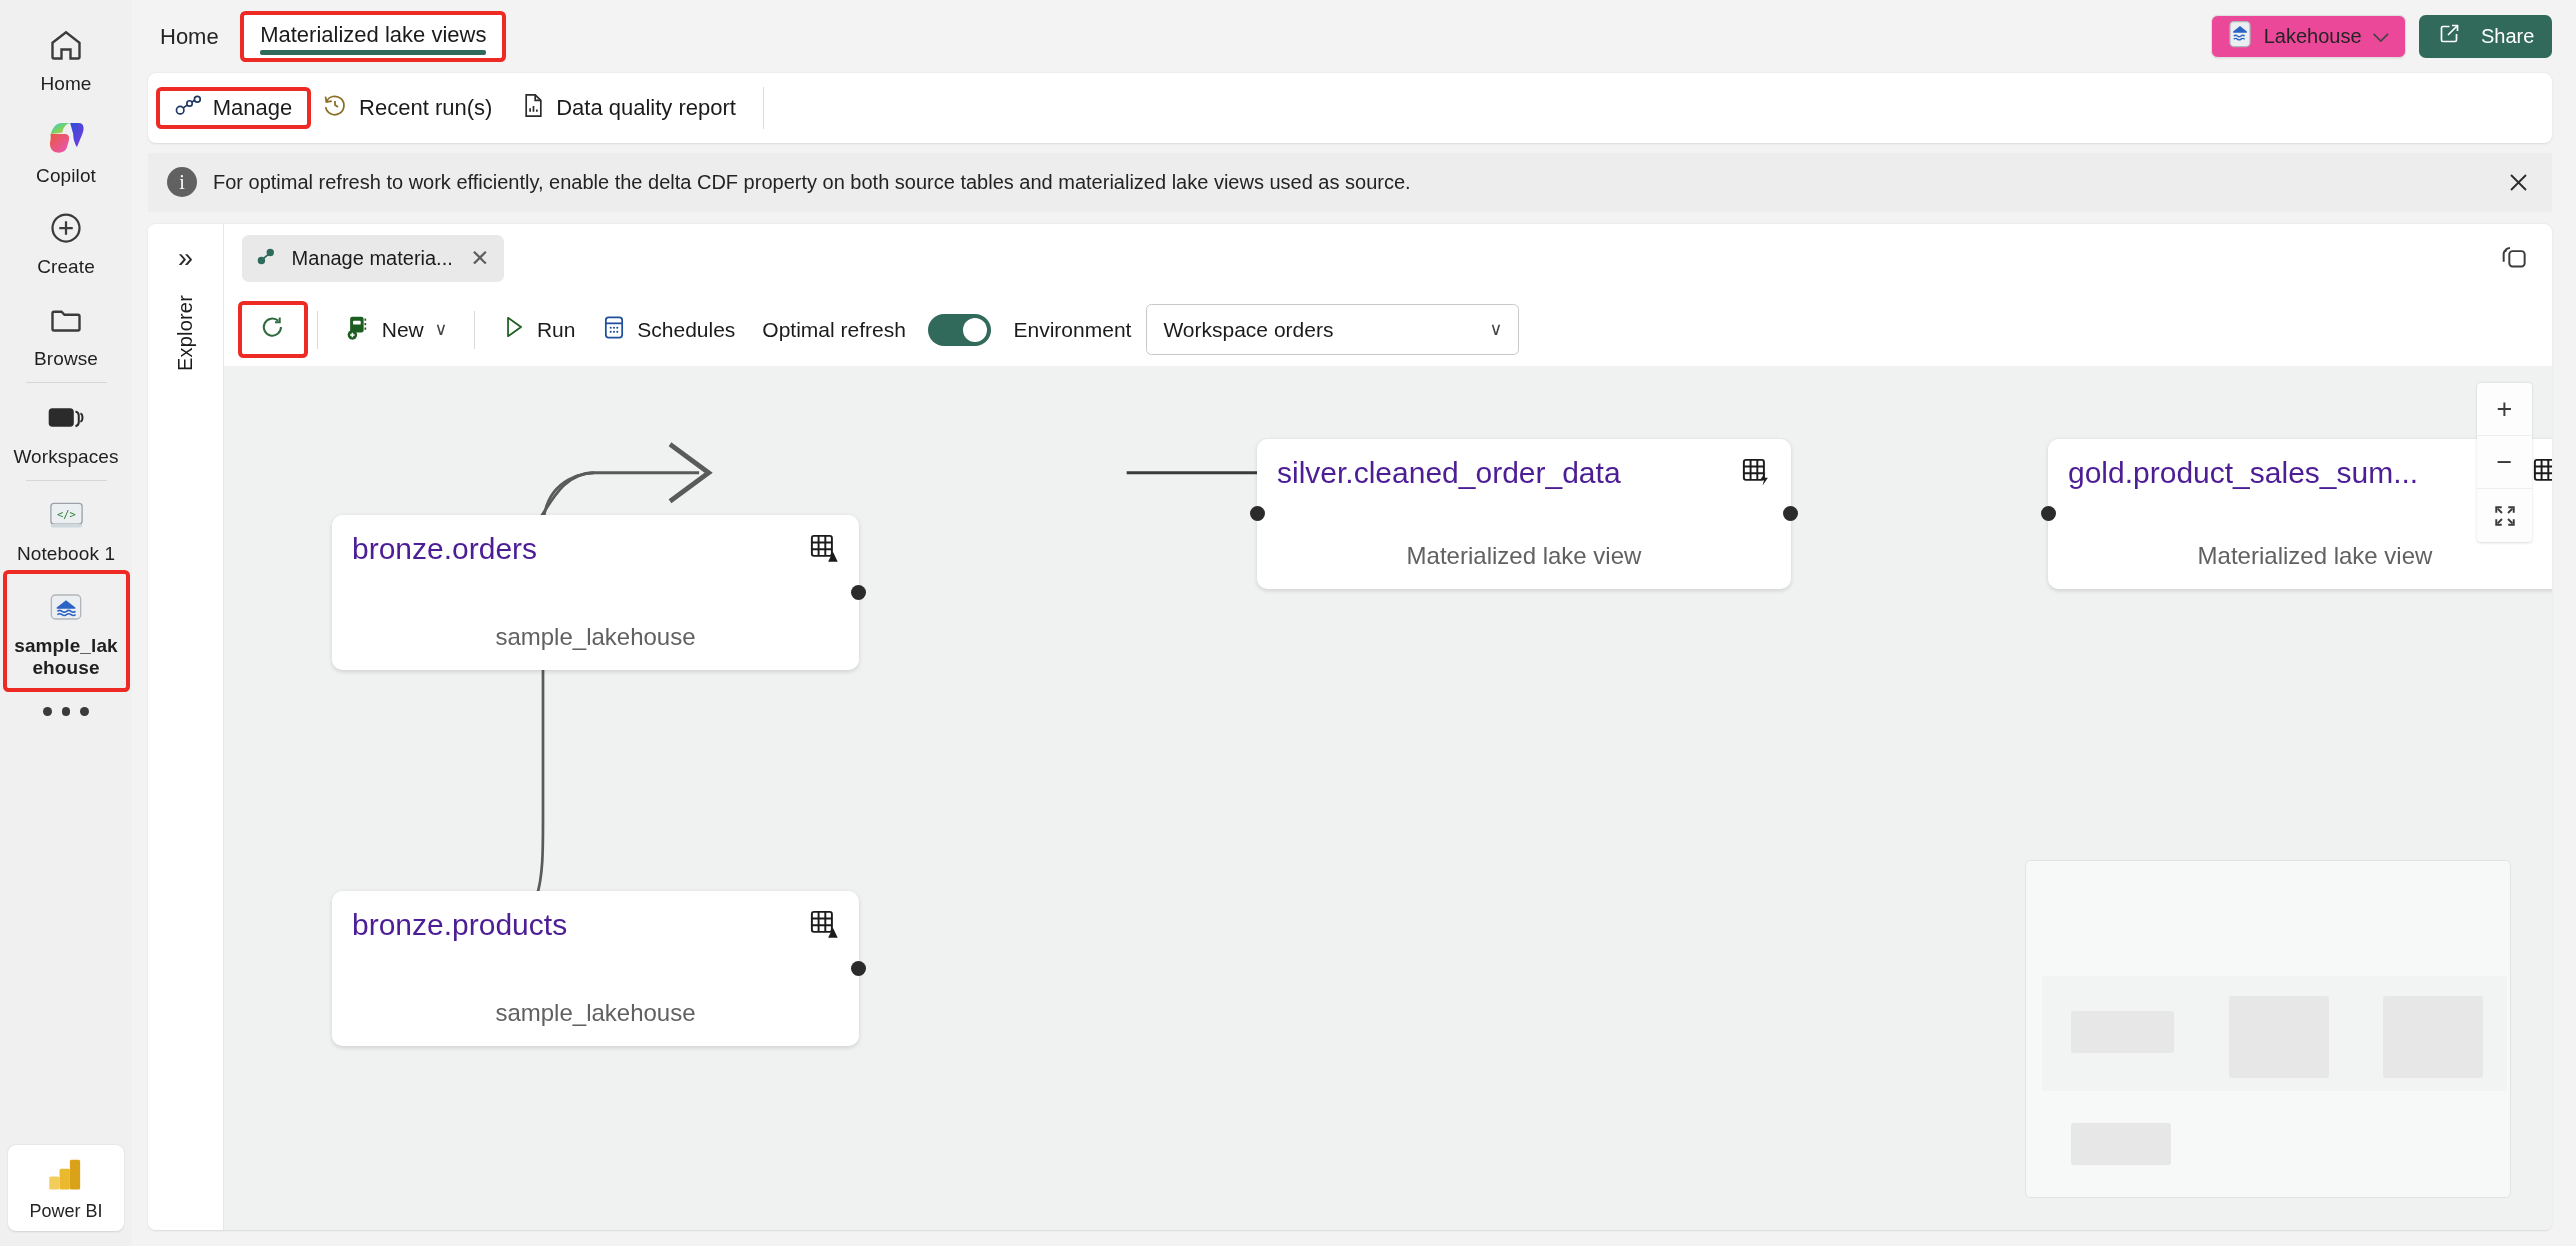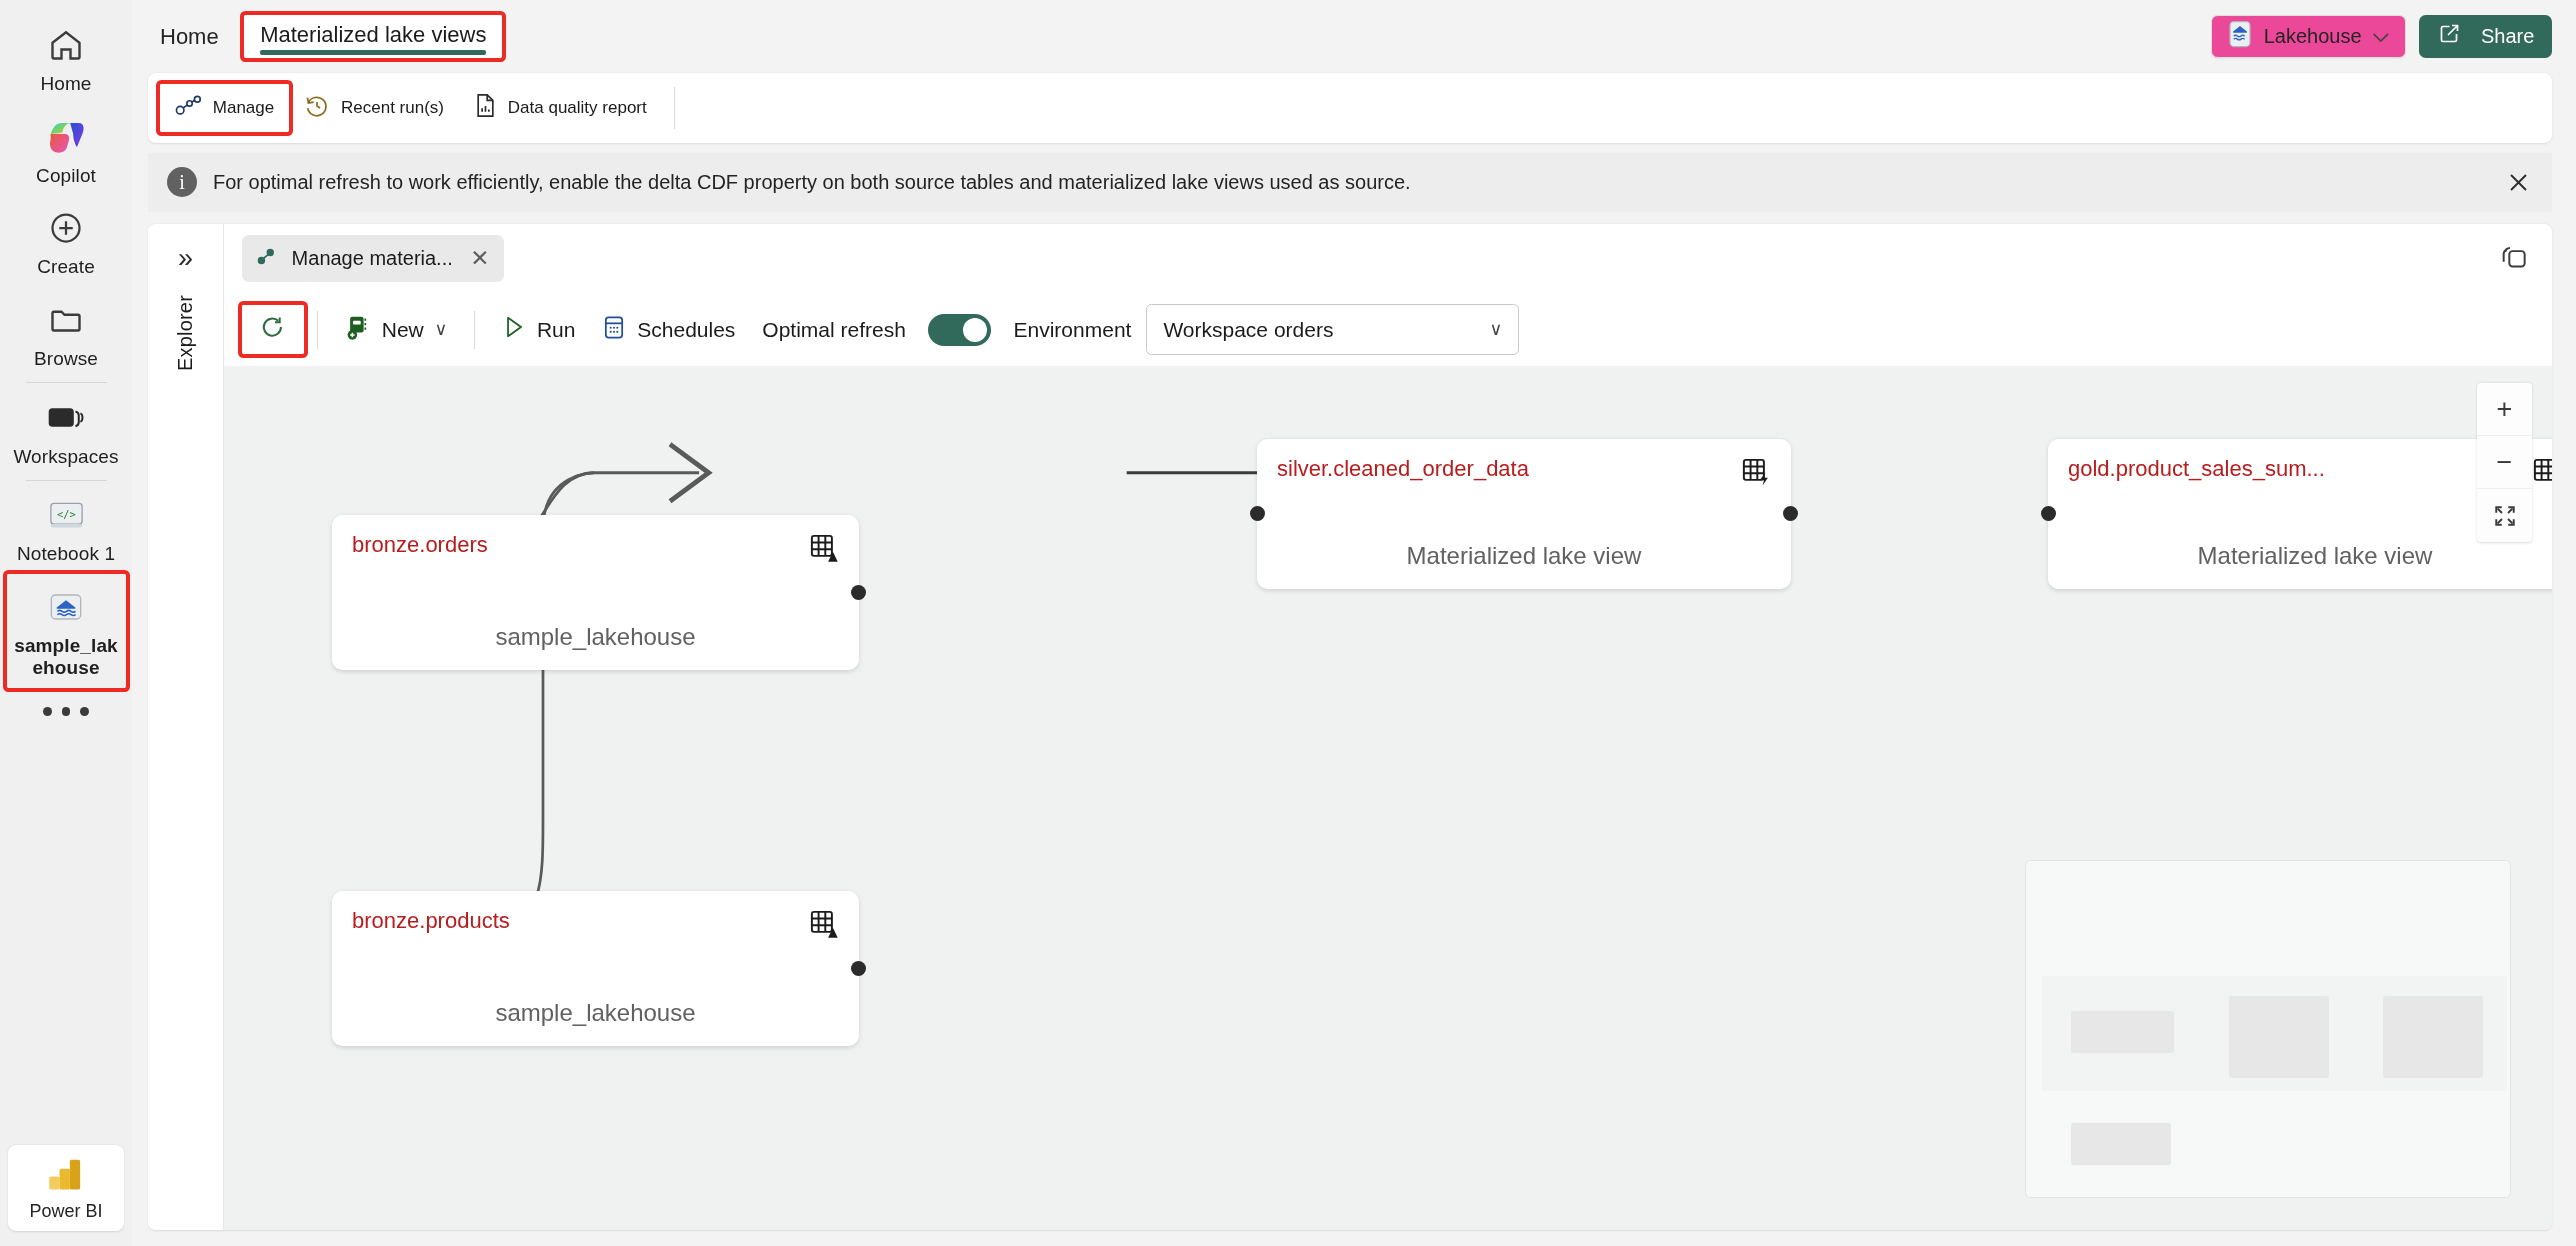--- a/index.html
+++ b/index.html
@@ -86,22 +86,22 @@
 
   
   .ribbon-wrap { padding: 0 24px 0 16px; }
   .ribbon {
     background:#fff; border-radius: 8px; height: 70px;
     display:flex; align-items:center; padding: 0 12px;
     box-shadow: 0 0.7px 2px rgba(0,0,0,.10);
   }
   .rb-item {
     display:flex; align-items:center; gap: 10.8px;
-    height: 48px; padding: 0 15px; border-radius: 4px;
-    font-size: 17px; color:#1b1b1b; cursor:pointer; white-space: nowrap;
+    height: 34px; padding: 0 15px; border-radius: 4px;
+    font-size: 22px; color:#1b1b1b; cursor:pointer; white-space: nowrap;
   }
   .rb-highlight { outline: 4px solid #ee2a24; border-radius: 1.4px; }
   .rb-divider { width:0.7px; height: 42px; background:#d9d9d9; margin: 0 12px; }
 
   
   .infobar-wrap { padding: 9.5px 24px 0 16px; }
   .infobar {
     background:#ededed; height: 59px; display:flex; align-items:center;
     padding: 0 15px 0 19px; border-radius: 1.4px;
   }
@@ -178,21 +178,21 @@
 
   .node {
     position: absolute; background:#fff; border-radius: 10.8px;
     box-shadow: 0 1.4px 4px rgba(0,0,0,.13);
     padding: 17.6px 20px 19px 20px;
     display:flex; flex-direction:column; justify-content:space-between;
     cursor: pointer;
   }
   .node .title-row { display:flex; align-items:flex-start; }
   .node .ntitle {
-    font-size: 22px; color:#b91c1c; font-weight: 400;
+    font-size: 30px; color:#4c1d95; font-weight: 400;
     white-space: nowrap; overflow: hidden; text-overflow: ellipsis;
   }
   .node .nicon { margin-left:auto; padding-left: 12px; flex: 0 0 auto; }
   .node .nsub { font-size: 24px; color:#616161; margin-top: 2px; text-align: center; }
 
   .port {
     position:absolute; width: 15px; height: 15px; border-radius:50%;
     background:#2b2b2b;
   }
 

